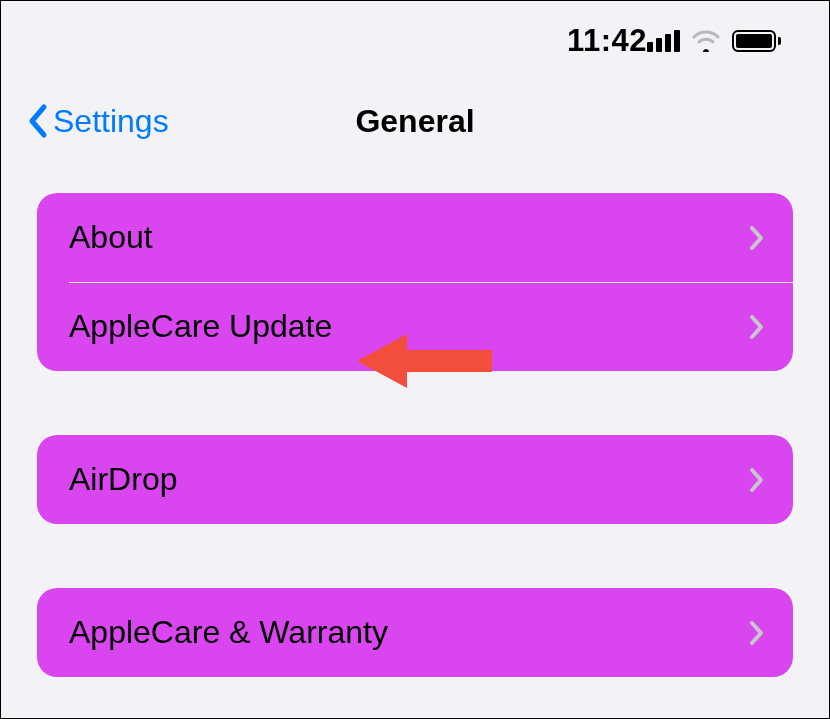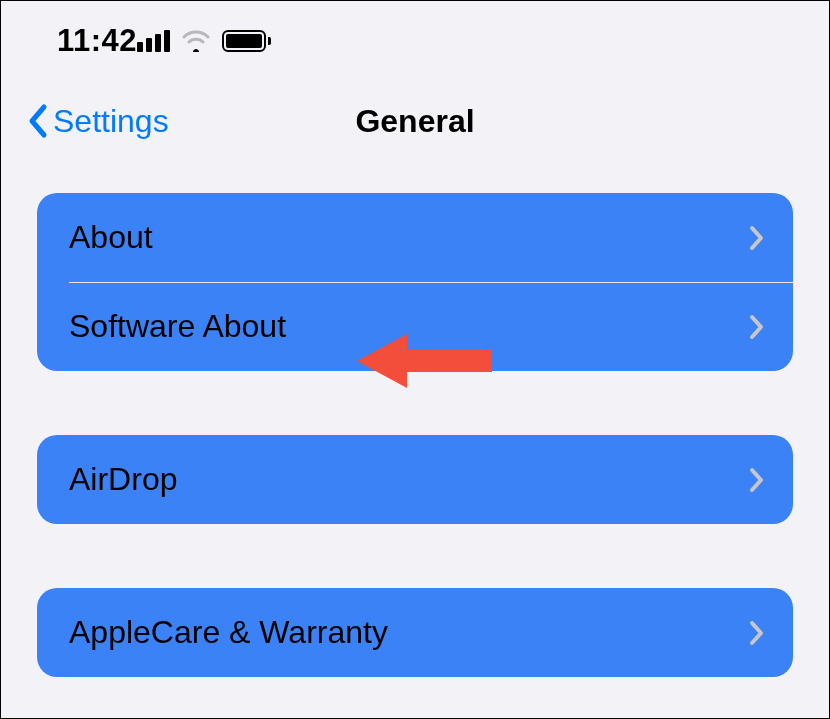--- a/index.html
+++ b/index.html
@@ -13,21 +13,21 @@
     }
     .screen {
       width: 100%;
       height: 100%;
       background: #f2f2f7;
       padding: 0;
     }
     .status-bar {
       height: 80px;
       display: flex;
-      justify-content: flex-start;
+      justify-content: flex-end;
       align-items: center;
       padding: 0 48px 0 56px;
     }
     .status-time {
       font-size: 31px;
       font-weight: 600;
       letter-spacing: 0.5px;
       color: #000;
     }
     .status-icons {
@@ -103,21 +103,21 @@
       text-align: center;
       font-size: 32px;
       font-weight: 600;
       color: #000;
     }
 
     .content {
       padding: 32px 36px 0 36px;
     }
     .group {
-      background: #3b82f6;
+      background: #d946ef;
       border-radius: 20px;
       margin-bottom: 64px;
       overflow: hidden;
     }
     .row {
       position: relative;
       display: flex;
       align-items: center;
       justify-content: space-between;
       padding: 26px 28px 26px 32px;
@@ -193,21 +193,21 @@
     <div class="group">
       <div class="row">
         <span>About</span>
         <span class="chevron">
           <svg width="16" height="28" viewBox="0 0 16 28">
               <polyline points="3,4 12,14 3,24" stroke="#c7c7cc" stroke-width="4" fill="none" stroke-linecap="round" stroke-linejoin="round"></polyline>
             </svg>
         </span>
       </div>
       <div class="row">
-        <span>Software About</span>
+        <span>AppleCare Update</span>
         <span class="chevron">
           <svg width="16" height="28" viewBox="0 0 16 28">
               <polyline points="3,4 12,14 3,24" stroke="#c7c7cc" stroke-width="4" fill="none" stroke-linecap="round" stroke-linejoin="round"></polyline>
             </svg>
         </span>
       </div>
     </div>
 
     <div class="group">
       <div class="row">

